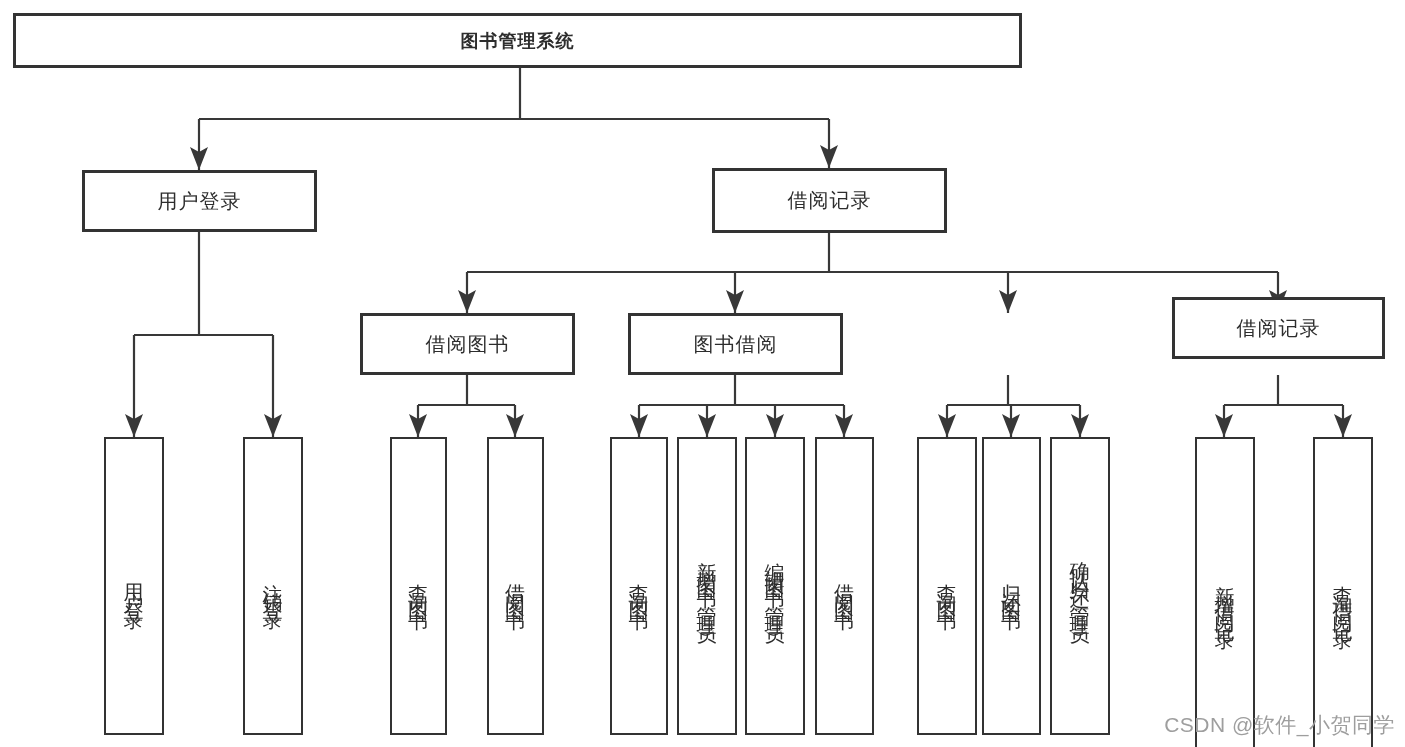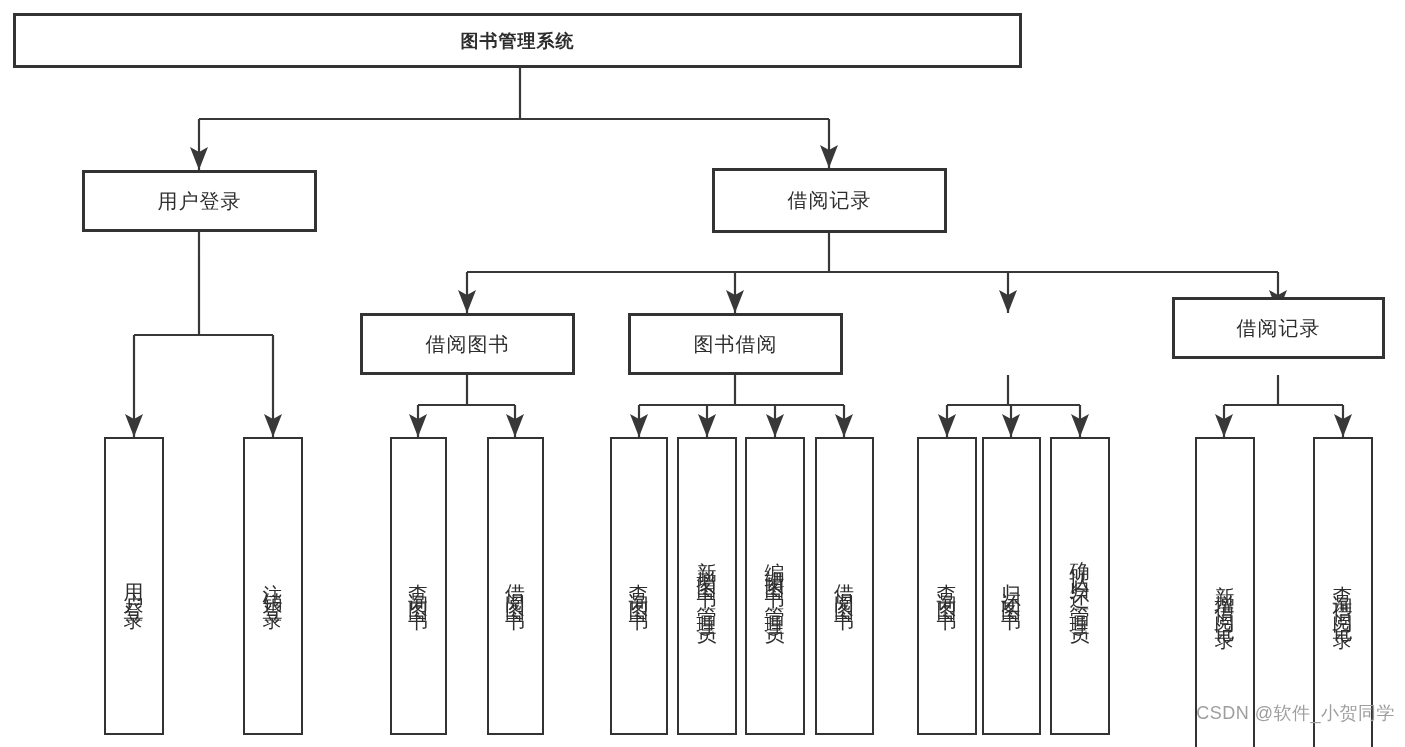--- a/index.html
+++ b/index.html
@@ -63,22 +63,22 @@
   #n-leaf-bb-edit{left:745px;}
   #n-leaf-bb-borrow{left:815px;width:59px;}
   #n-leaf-cb-query{left:917px;}
   #n-leaf-cb-return{left:982px;width:59px;}
   #n-leaf-cb-confirm{left:1050px;}
   #n-leaf-br-add{left:1195px;height:320px;}
   #n-leaf-br-query{left:1313px;height:320px;}
 
   .watermark{
     position:absolute;
-    right:10px;bottom:22px;
-    font-size:18px;
+    right:10px;bottom:8px;
+    font-size:21px;
     color:var(--watermark);
     letter-spacing:0.5px;
     z-index:2;
     white-space:nowrap;
   }
 </style>
 </head>
 <body>
 
 <div class="canvas">

